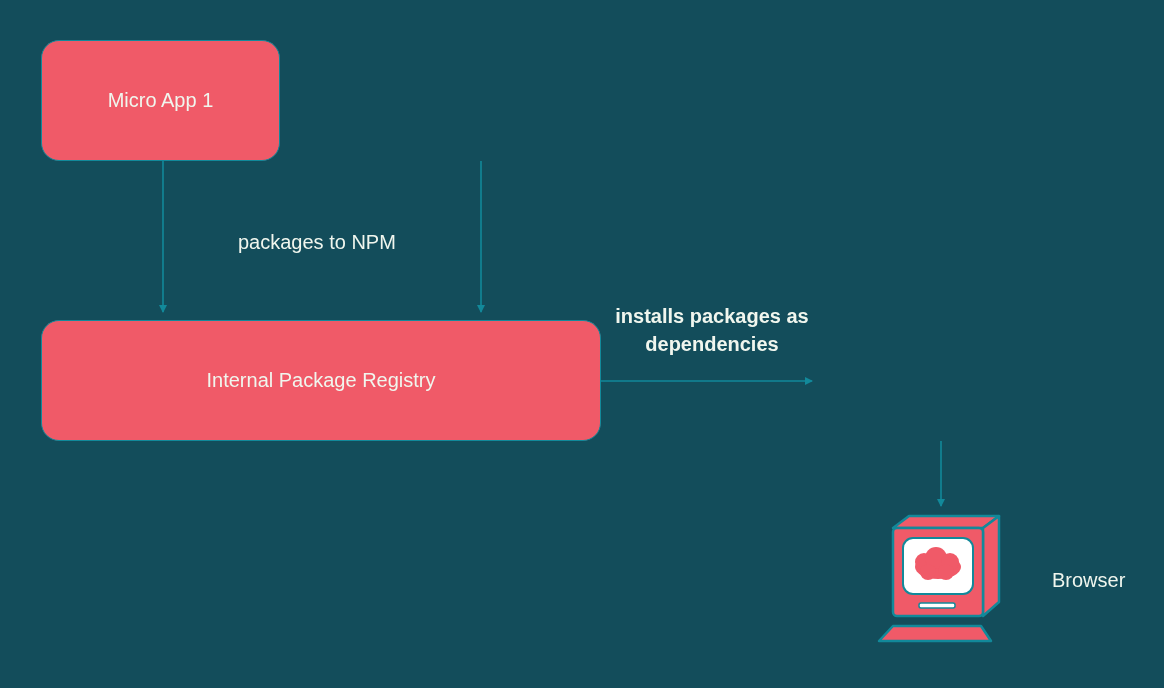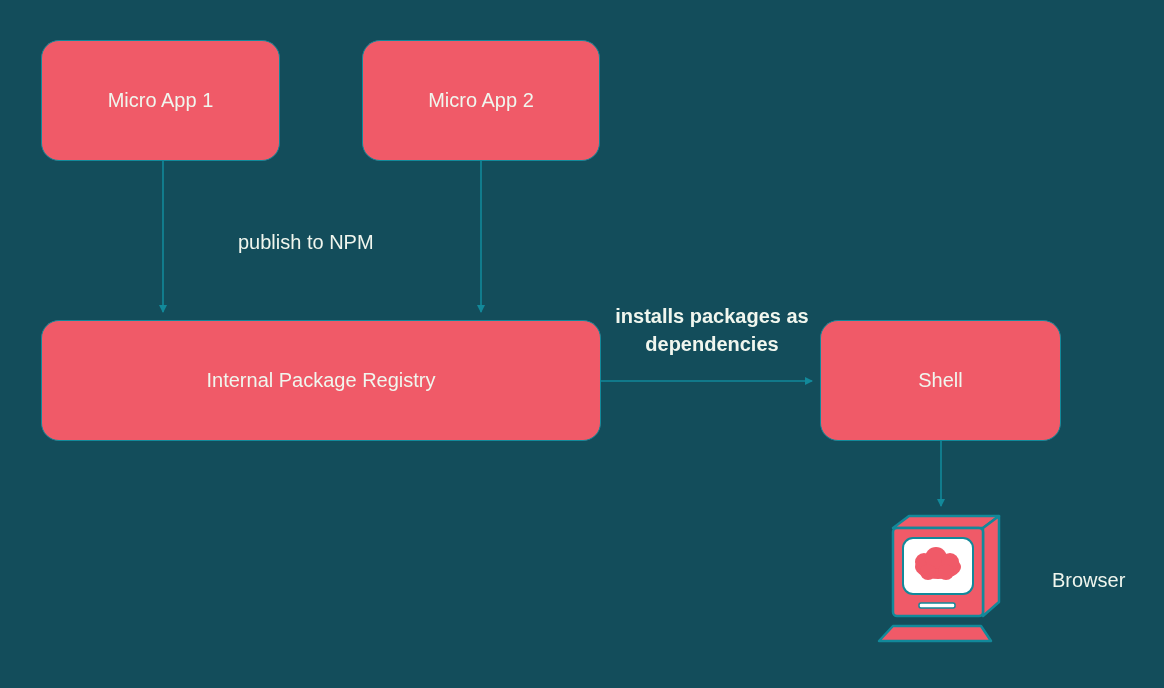--- a/index.html
+++ b/index.html
@@ -62,33 +62,27 @@
     <path class="arrow" d="M163,161 L163,312" marker-end="url(#ah)"></path>
     <path class="arrow" d="M481,161 L481,312" marker-end="url(#ah)"></path>
     <path class="arrow" d="M601,381 L812,381" marker-end="url(#ah)"></path>
     <path class="arrow" d="M941,441 L941,506" marker-end="url(#ah)"></path>
   </svg>
 
   <div class="node node-a">
     <span>Micro App 1</span>
   </div>
 
-  <div class="node node-b">
-    <span>Micro App 2</span>
-  </div>
 
   <div class="node node-c">
     <span>Internal Package Registry</span>
   </div>
 
-  <div class="node node-d">
-    <span>Shell</span>
-  </div>
 
-  <div class="edge-label publish">publish to NPM</div>
+  <div class="edge-label publish">packages to NPM</div>
   <div class="edge-label installs">installs packages as dependencies</div>
   <div class="edge-label browser">Browser</div>
 
   <svg class="computer" width="132" height="140" viewBox="0 0 130 140">
 
     <polygon class="cmp-face" points="16,18 106,18 122,6 32,6"></polygon>
 
     <polygon class="cmp-face" points="106,18 122,6 122,92 106,106"></polygon>
 
     <rect class="cmp-face" x="16" y="18" width="90" height="88" rx="4"></rect>

